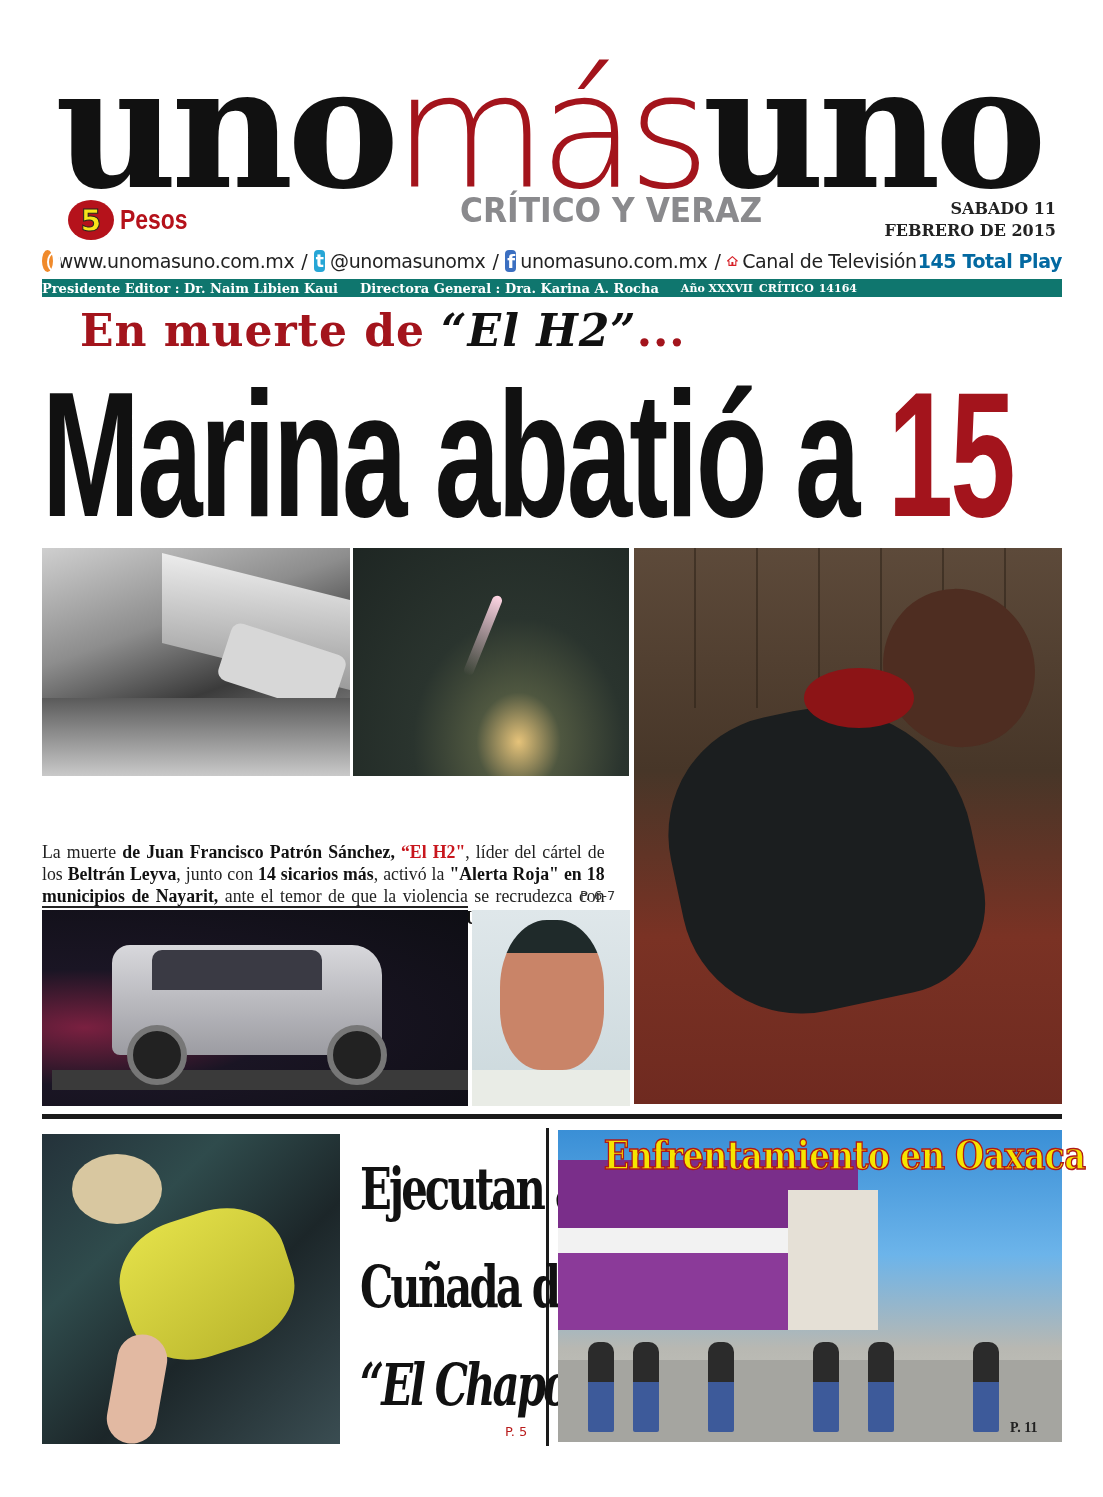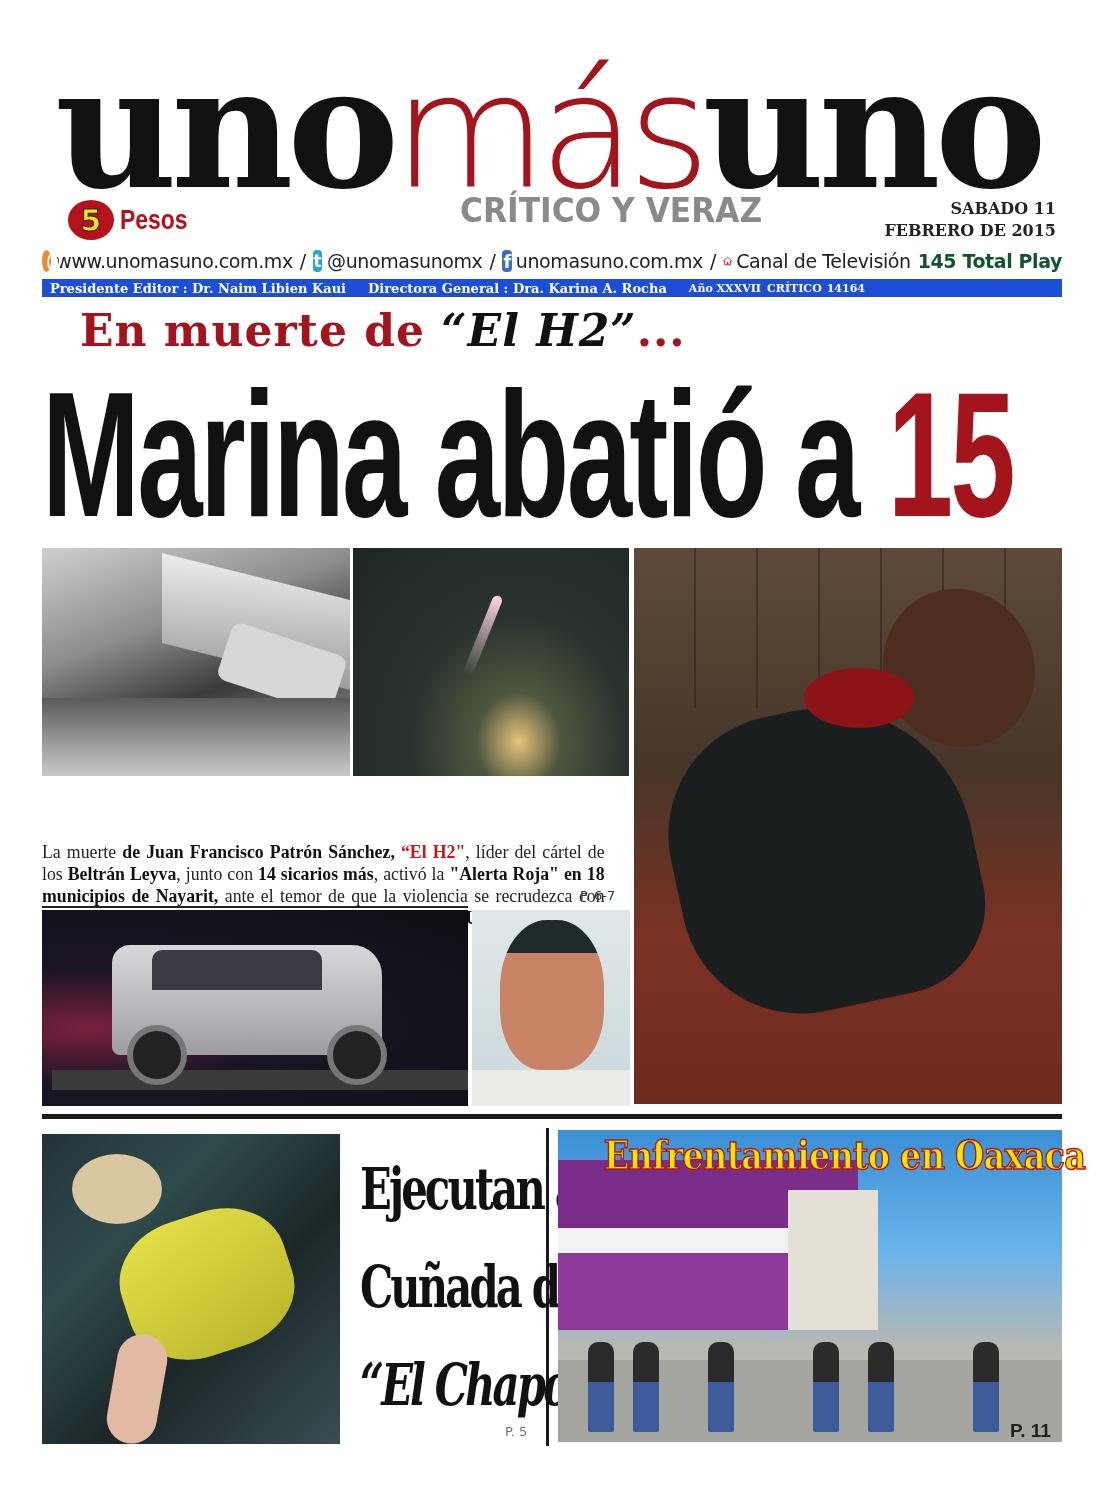--- a/index.html
+++ b/index.html
@@ -19,23 +19,23 @@
 
   .date { left: 870px; top: 198px; width: 186px; text-align: right; font-family: "DejaVu Serif", serif; font-weight: 700; font-size: 16px; line-height: 22px; color: #222; }
 
   .links { left: 42px; top: 244px; width: 1020px; height: 28px; display: flex; align-items: flex-end; font-family: "DejaVu Sans", sans-serif; font-size: 19px; color: #222; white-space: nowrap; letter-spacing: -0.4px; }
   .links .sep { margin: 0 7px; }
   .icon-globe { width: 22px; height: 22px; border-radius: 50%; background: #f08a2b; margin-right: 5px; position: relative; }
   .icon-globe::after { content: ""; position: absolute; left: 5px; top: 2px; width: 10px; height: 16px; border: 2px solid #fff; border-radius: 50%; }
   .icon-tw { width: 22px; height: 22px; border-radius: 4px; background: #26a6d6; color: #fff; font-weight: 700; font-size: 17px; display: flex; align-items: center; justify-content: center; margin-right: 5px; }
   .icon-fb { width: 22px; height: 22px; border-radius: 4px; background: #3b6fc1; color: #fff; font-weight: 700; font-size: 18px; display: flex; align-items: flex-end; justify-content: center; margin-right: 4px; }
   .icon-home { width: 22px; height: 22px; margin-right: 4px; }
-  .links .tv-num { color: #14532d; font-weight: 700; margin-left: 7px; }
-
-  .infobar { left: 42px; top: 279px; width: 1020px; height: 18px; background: #1d4ed8; color: #fff; display: flex; align-items: center; font-family: "DejaVu Serif", serif; font-weight: 700; font-size: 13px; white-space: nowrap; padding: 0 8px; box-sizing: border-box; }
+  .links .tv-num { color: #0369a1; font-weight: 700; margin-left: 1px; }
+
+  .infobar { left: 42px; top: 279px; width: 1020px; height: 18px; background: #0f766e; color: #fff; display: flex; align-items: center; font-family: "DejaVu Serif", serif; font-weight: 700; font-size: 13px; white-space: nowrap; padding: 0 0; box-sizing: border-box; }
   .infobar .gap { width: 22px; }
   .infobar .small { font-size: 11px; }
 
   
   .kicker { left: 80px; top: 300px; width: 980px; height: 62px; white-space: nowrap; font-family: "DejaVu Serif", serif; font-weight: 900; font-size: 44px; line-height: 62px; color: #a3141c; letter-spacing: 1px; }
   .kicker .quote { color: #111; font-style: italic; }
   .main-hl { left: 42px; top: 365px; width: 1020px; height: 180px; white-space: nowrap; font-family: "Liberation Sans", sans-serif; font-weight: 700; font-size: 178px; line-height: 180px; color: #111; letter-spacing: -4px; transform: scaleX(0.66); transform-origin: left top; }
   .main-hl .red { color: #a3141c; }
 
   
@@ -70,29 +70,29 @@
 
   .rule-thick { left: 42px; top: 1114px; width: 1020px; height: 5px; background: #1a1a1a; }
   .rule-vert { left: 546px; top: 1128px; width: 3px; height: 318px; background: #1a1a1a; }
 
   .ph-woman { left: 42px; top: 1134px; width: 298px; height: 310px; background: linear-gradient(135deg, #24323a 0%, #2f4b4c 30%, #1c2629 60%, #3a4d52 100%); }
   .ph-woman .torso { position: absolute; left: 80px; top: 80px; width: 170px; height: 140px; background: linear-gradient(160deg,#e5e24a,#b9b52c); border-radius: 40%; transform: rotate(-18deg); }
   .ph-woman .hair { position: absolute; left: 30px; top: 20px; width: 90px; height: 70px; background: #d8c7a0; border-radius: 50%; }
   .ph-woman .arm { position: absolute; left: 70px; top: 200px; width: 50px; height: 110px; background: #e2b9a2; border-radius: 25px; transform: rotate(10deg); }
   .hl-chapo { left: 360px; top: 1140px; width: 180px; font-family: "DejaVu Serif", serif; font-weight: 900; font-size: 58px; line-height: 98px; color: #111; letter-spacing: -4px; transform: scaleX(0.72); transform-origin: left top; white-space: nowrap; }
   .hl-chapo .it { font-style: italic; }
-  .ref-chapo { left: 505px; top: 1424px; font-family: "DejaVu Sans", sans-serif; font-size: 13px; color: #737373; }
+  .ref-chapo { left: 505px; top: 1424px; font-family: "DejaVu Sans", sans-serif; font-size: 13px; color: #b91c1c; }
 
   .ph-oaxaca { left: 558px; top: 1130px; width: 504px; height: 312px; background: linear-gradient(180deg, #3a8fd6 0%, #6cb4ea 40%, #b8b8b2 70%, #c9c9c2 100%); }
   .ph-oaxaca .bldg { position: absolute; left: 0; top: 30px; width: 300px; height: 170px; background: linear-gradient(180deg,#7a2e8a 0 40%, #f2f2f2 40% 55%, #8b3a99 55% 100%); }
   .ph-oaxaca .bldg2 { position: absolute; left: 230px; top: 60px; width: 90px; height: 140px; background: #e5e0d6; }
   .ph-oaxaca .street { position: absolute; left: 0; top: 230px; width: 504px; height: 82px; background: #a5a5a0; }
   .ph-oaxaca .person { position: absolute; bottom: 10px; width: 26px; height: 90px; background: linear-gradient(180deg,#2b2b2b 0 45%, #3d5a9a 45% 100%); border-radius: 10px 10px 2px 2px; }
   .oaxaca-title { left: 564px; top: 1130px; width: 496px; text-align: center; font-family: "DejaVu Serif", serif; font-weight: 900; font-size: 40px; line-height: 50px; color: #f6e500; -webkit-text-stroke: 1.5px #b01818; letter-spacing: -1px; transform: scaleX(0.84); transform-origin: center top; white-space: nowrap; }
-  .ref-oaxaca { left: 1010px; top: 1420px; font-family: Liberation Sans, sans-serif; font-weight: 700; font-size: 19px; color: #222; }
+  .ref-oaxaca { left: 1010px; top: 1420px; font-family: Liberation Serif, serif; font-weight: 700; font-size: 14px; color: #222; }
 </style>
 </head>
 <body>
 
 <div class="abs masthead">
   <span class="mast-uno">uno</span><span class="mast-mas">más</span><span class="mast-uno">uno</span>
 </div>
 
 <div class="abs price">
   <div class="price-circle">5</div>

